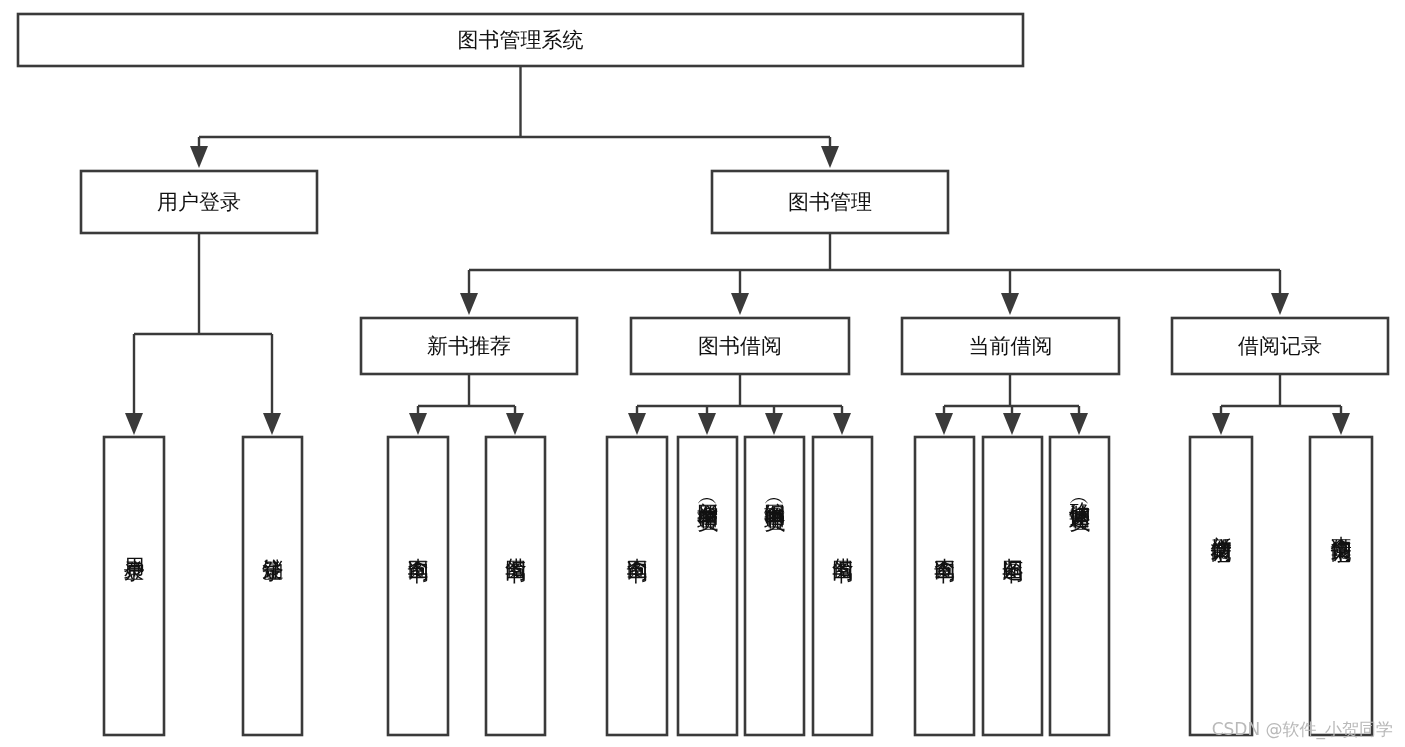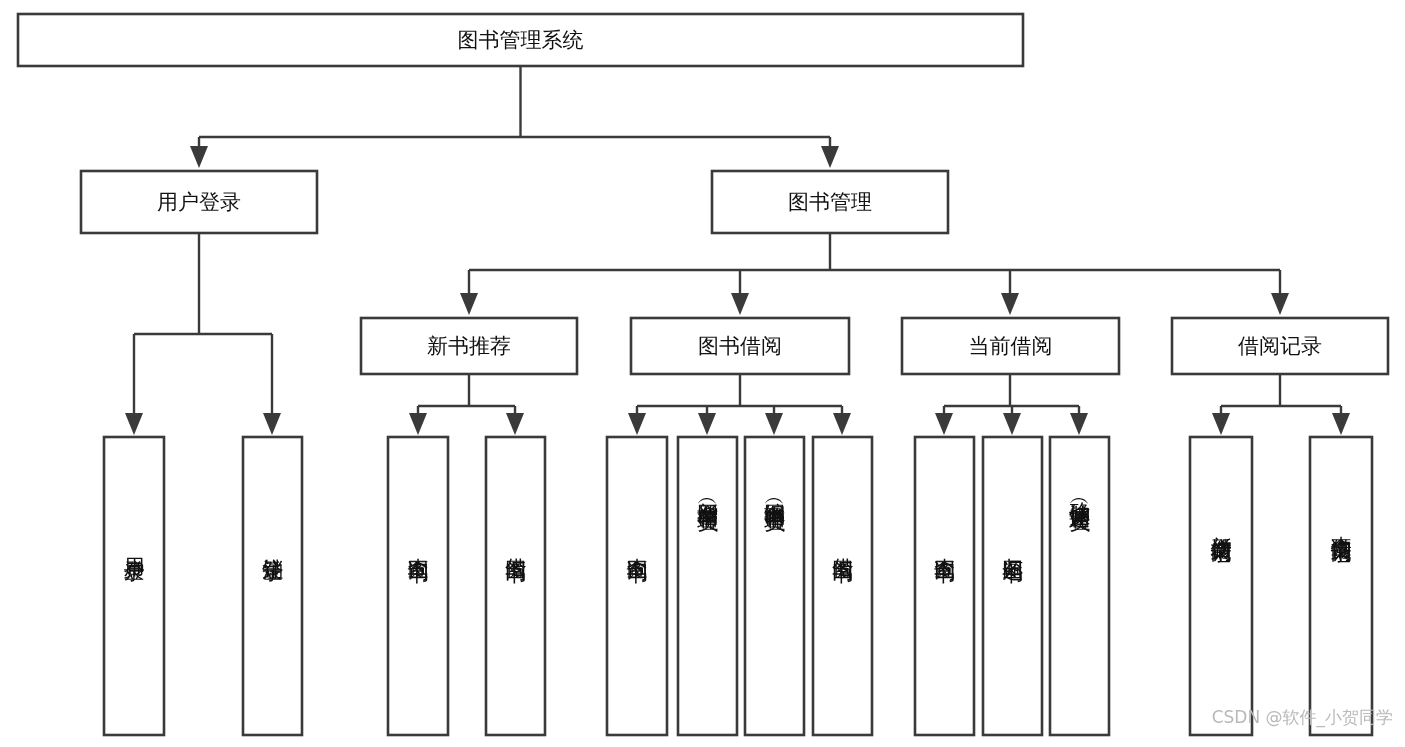--- a/index.html
+++ b/index.html
@@ -61,21 +61,21 @@
     font-family: "DejaVu Sans", "Liberation Sans", sans-serif;
     font-size: 21px;
     line-height: 1.06;
     color: #111111;
     letter-spacing: 1.5px;
     white-space: nowrap;
   }
   .watermark {
     position: absolute;
     right: 12px;
-    bottom: 18px;
+    bottom: 6px;
     font-family: "DejaVu Sans", "Liberation Sans", sans-serif;
     font-size: 17px;
     color: #b9b9b9;
     white-space: nowrap;
     pointer-events: none;
   }
 </style>
 </head>
 <body>
 

